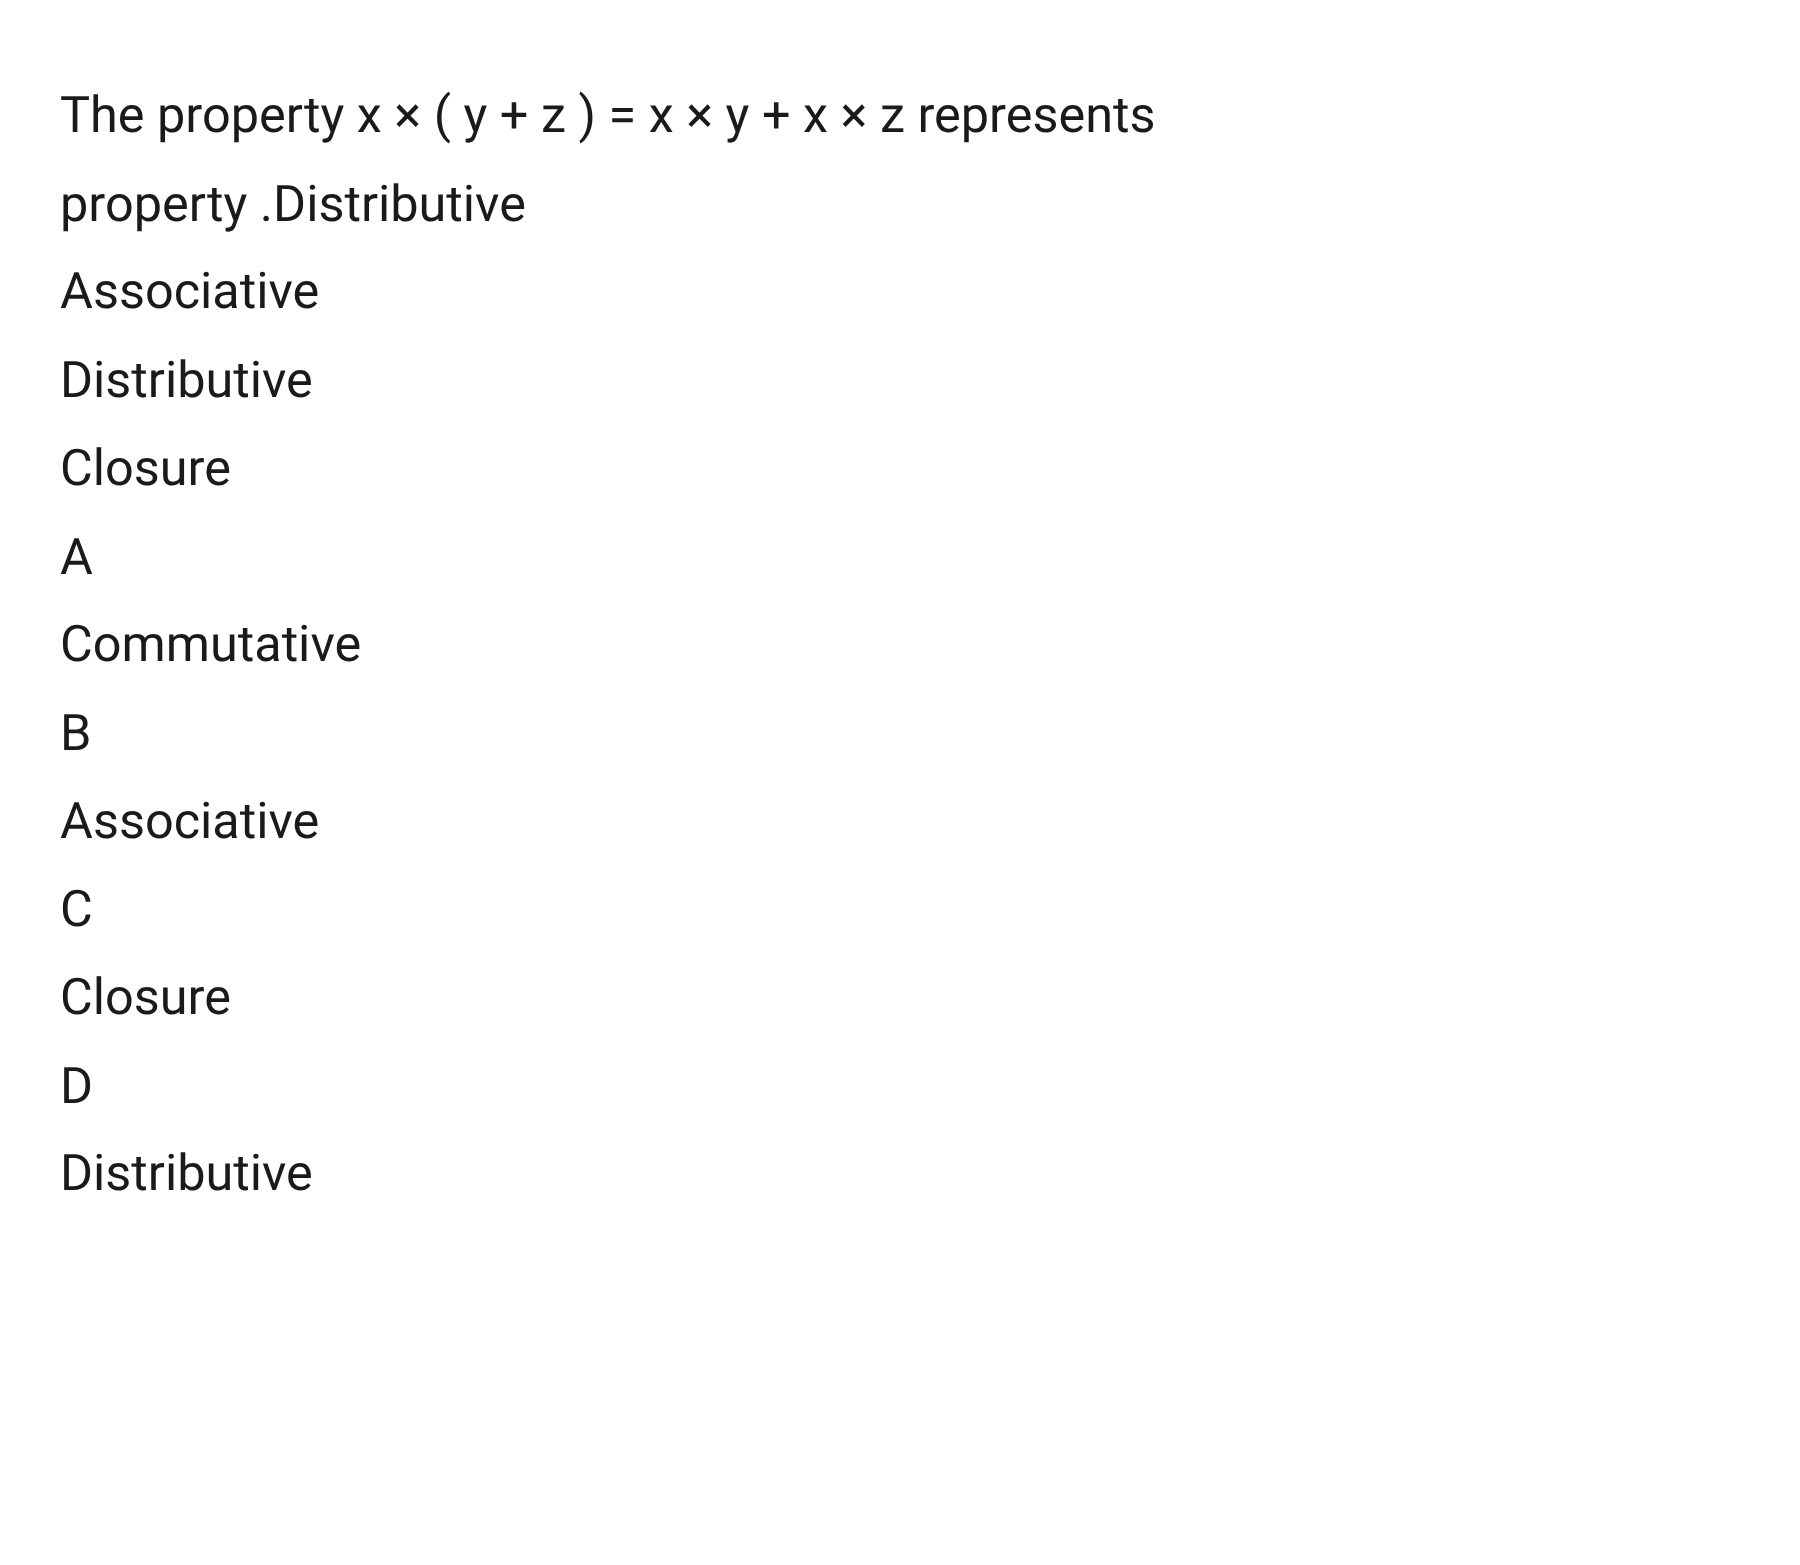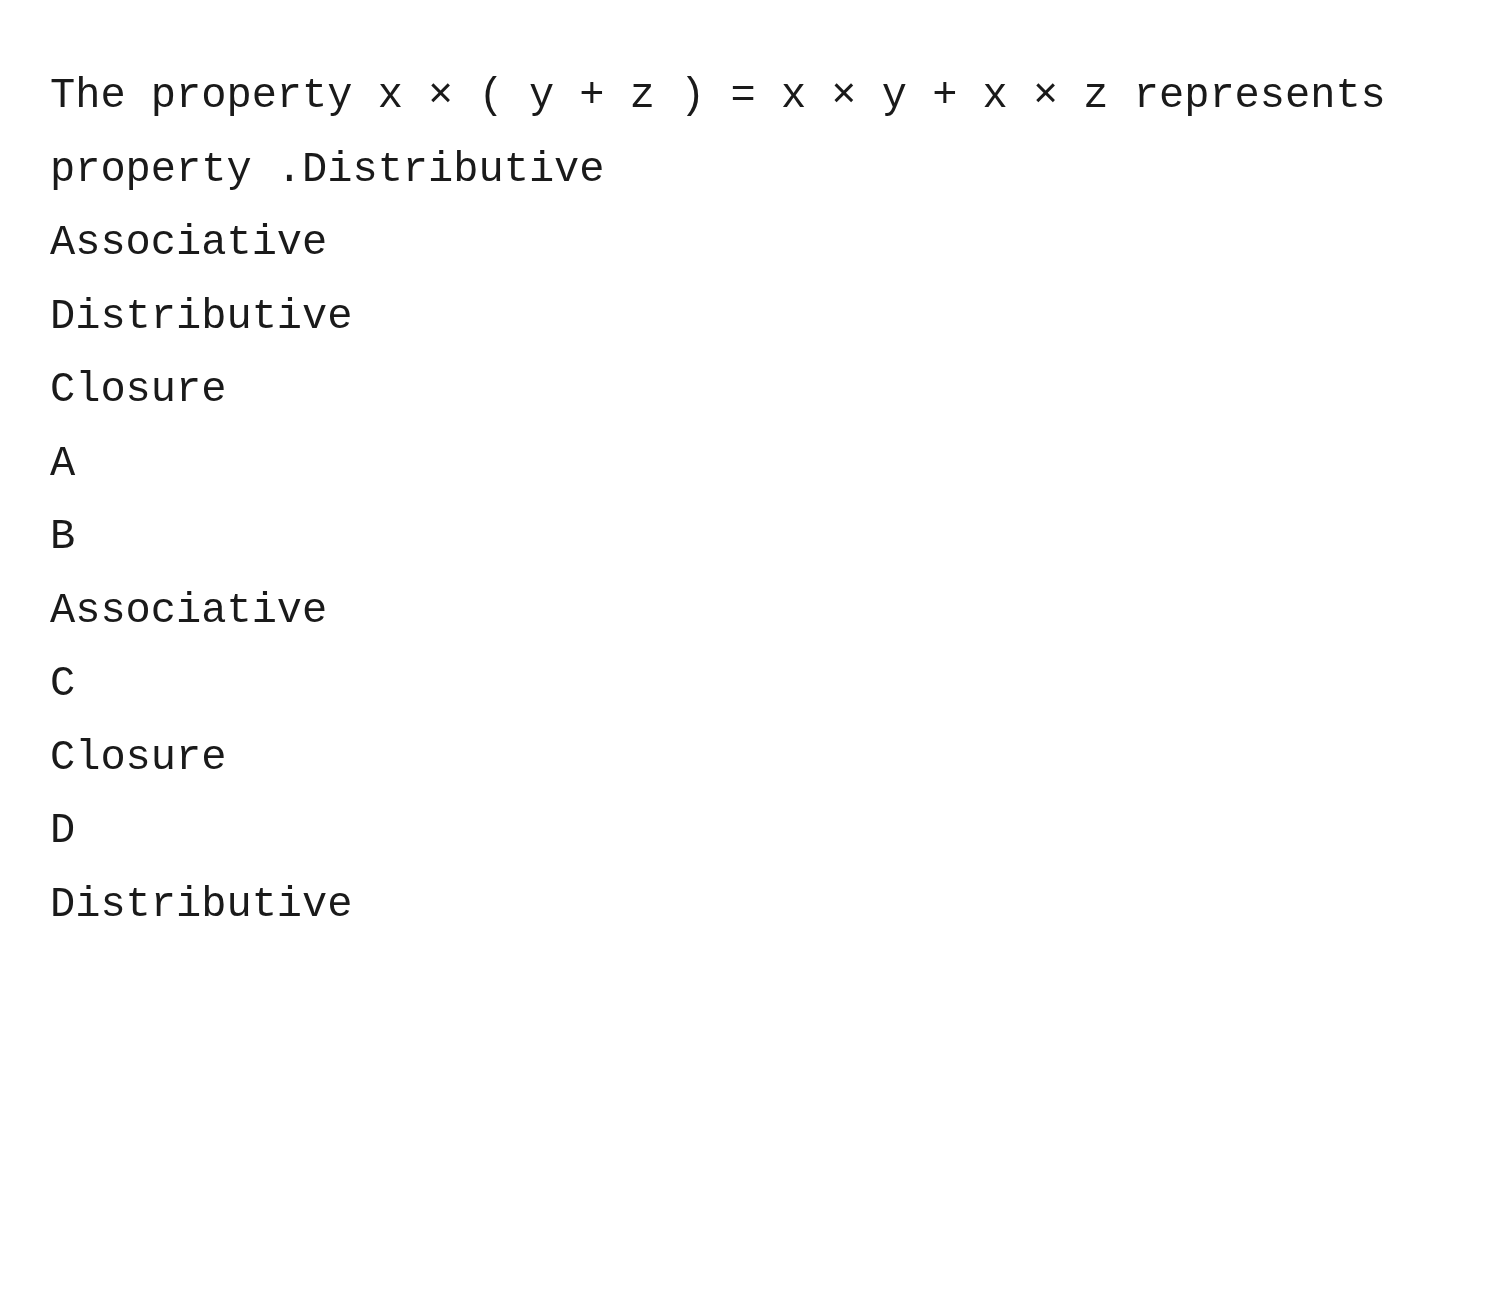--- a/index.html
+++ b/index.html
@@ -1,19 +1,18 @@
 <!DOCTYPE html>
 <html><head>
   <meta charset="utf-8">
   <style>
     * {
       margin: 0;
       padding: 0;
       box-sizing: border-box;
-      font-family: Liberation Mono, monospace;
     }
     body {
       font-family: -apple-system, BlinkMacSystemFont, "Segoe UI", Roboto, Helvetica, Arial, sans-serif;
       background: #ffffff;
       width: 1500px;
       height: 1304px;
       padding: 60px 50px;
       color: #1a1a1a;
       font-size: 42px;
       line-height: 1.75;
@@ -31,20 +30,21 @@
 <div class="question-text">
   <span class="line">The property x × ( y + z ) = x × y + x × z represents</span>
   <span class="line">property .Distributive</span>
   <span class="line">Associative</span>
   <span class="line">Distributive</span>
   <span class="line">Closure</span>
 </div>
 
 <div>
   <span class="line">A</span>
+  <span class="line">Commutative</span>
 </div>
 
 <div>
   <span class="line">B</span>
   <span class="line">Associative</span>
 </div>
 
 <div>
   <span class="line">C</span>
   <span class="line">Closure</span>

